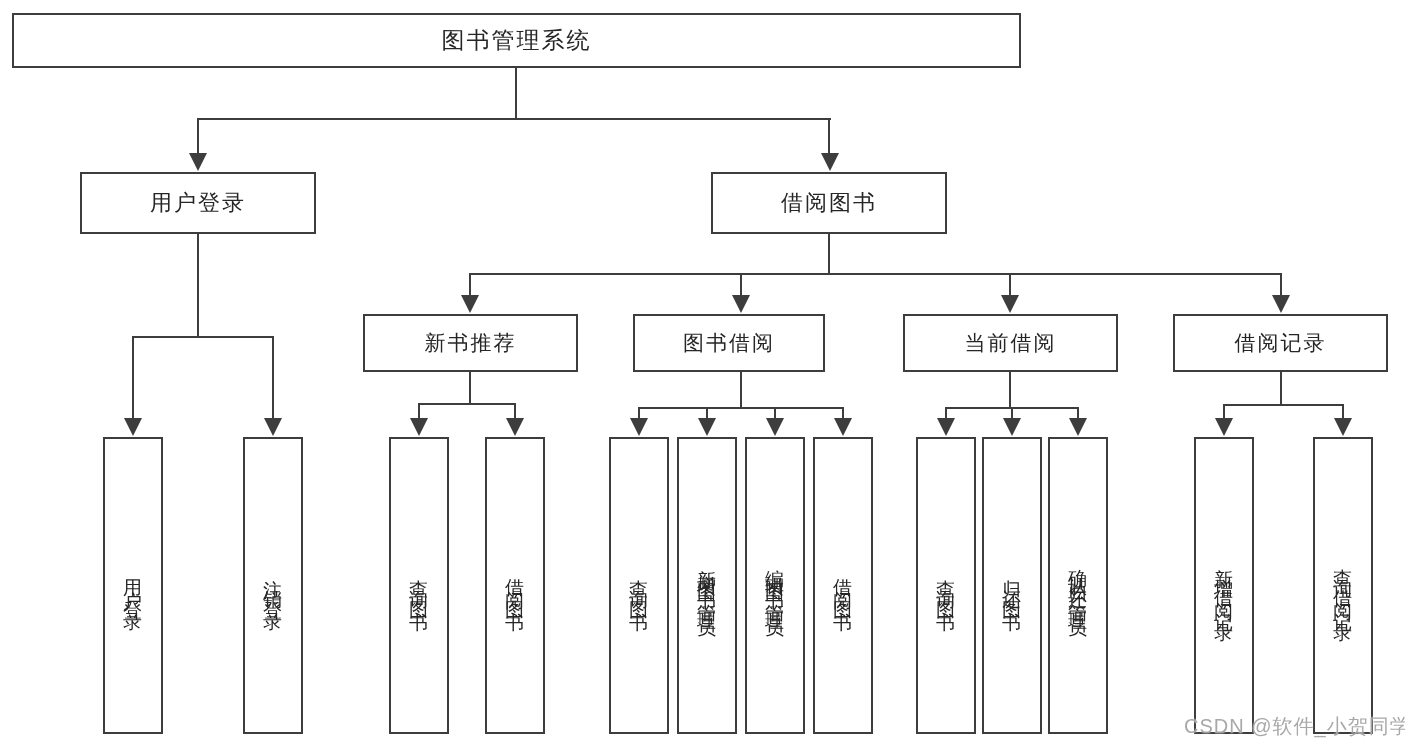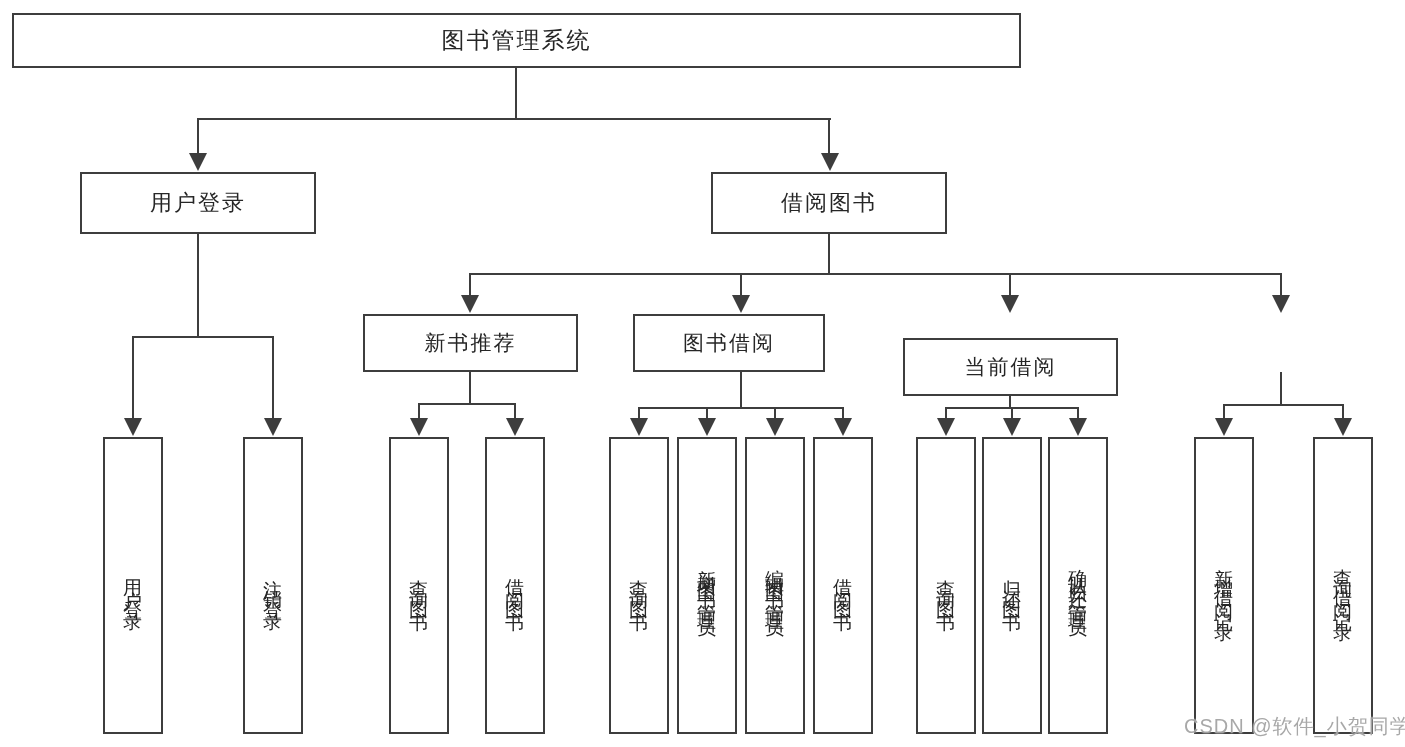--- a/index.html
+++ b/index.html
@@ -76,22 +76,25 @@
   <div class="node node-h node-l2" style="left:711px; top:172px; width:236px; height:62px;">
     <span>借阅图书</span>
   </div>
 
   <div class="node node-h node-l3" style="left:363px; top:314px; width:215px; height:58px;text-align:center;">
     <span>新书推荐</span>
   </div>
   <div class="node node-h node-l3" style="left:633px; top:314px; width:192px; height:58px;">
     <span>图书借阅</span>
   </div>
-  <div class="node node-h node-l3" style="left:903px; top:314px; width:215px; height:58px;margin-top:24px;">
+  <div class="node node-h node-l3" style="left:903px; top:314px; width:215px; height:58px;">
     <span>当前借阅</span>
+  </div>
+  <div class="node node-h node-l3" style="left:1173px; top:314px; width:215px; height:58px;">
+    <span>借阅记录</span>
   </div>
 
   <div class="node node-v" style="left:103px; top:437px; width:60px; height:297px;">
     <span>用户登录</span>
   </div>
   <div class="node node-v" style="left:243px; top:437px; width:60px; height:297px;">
     <span>注销登录</span>
   </div>
   <div class="node node-v" style="left:389px; top:437px; width:60px; height:297px;">
     <span>查询图书</span>

